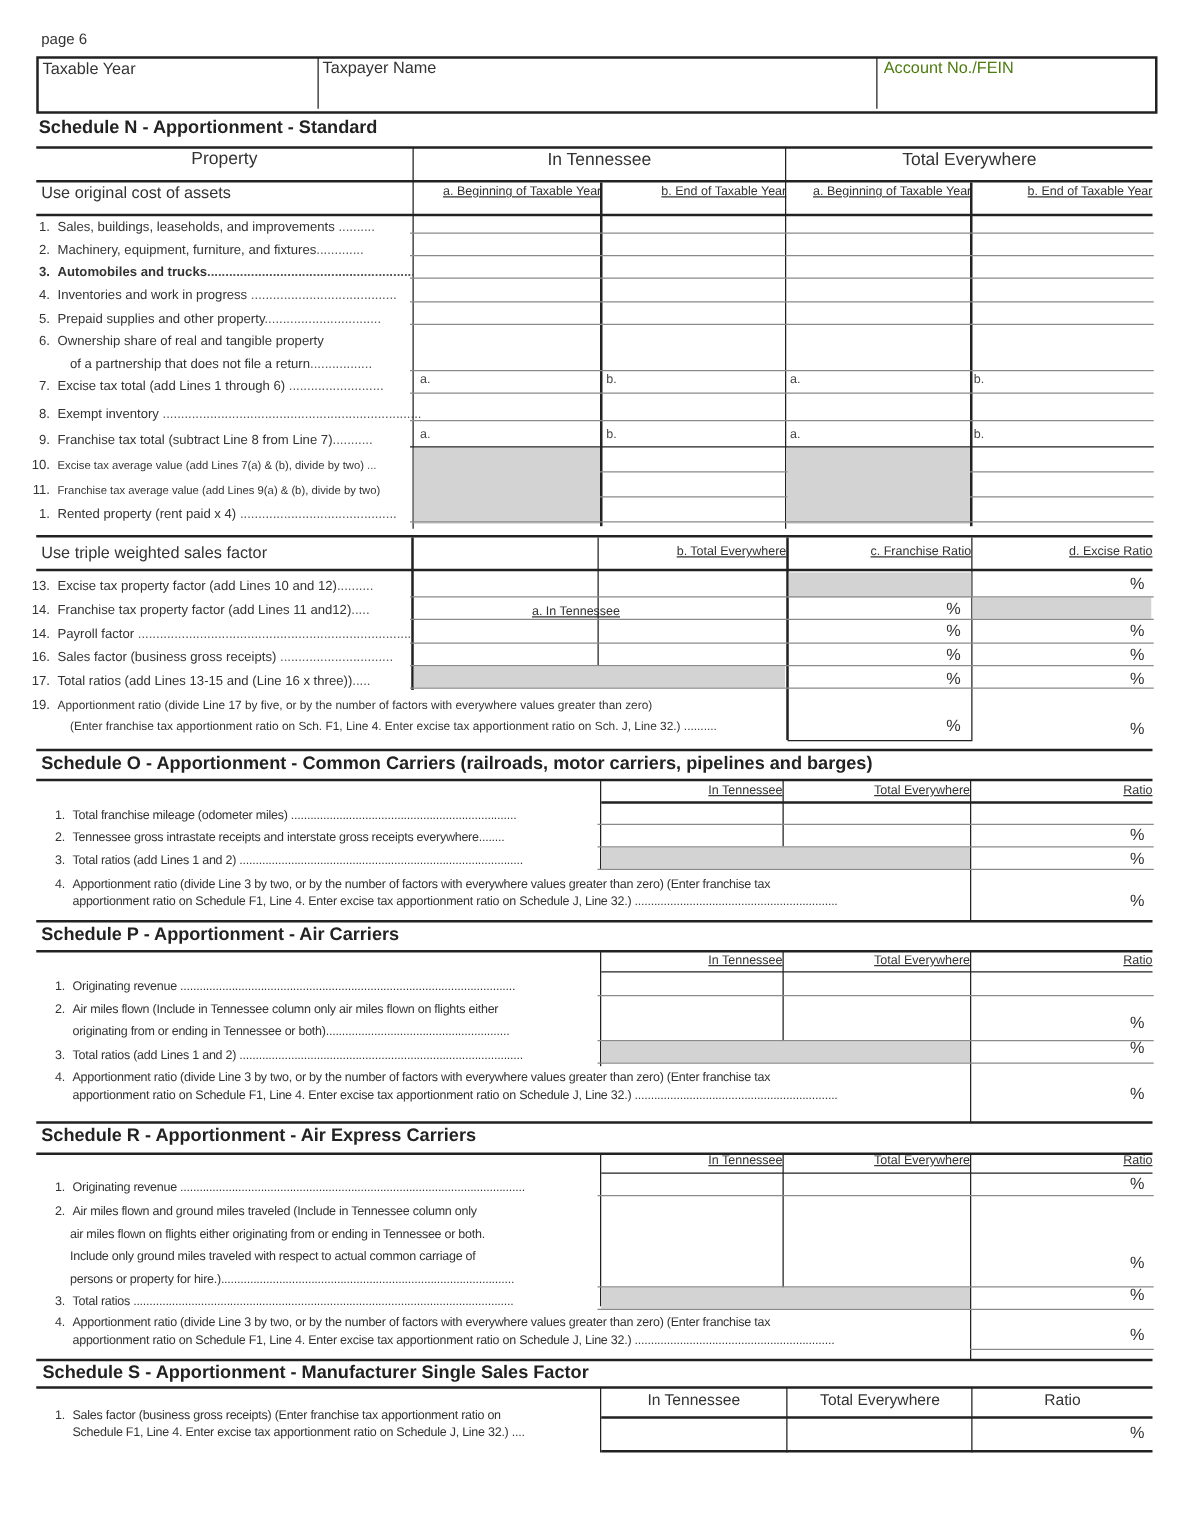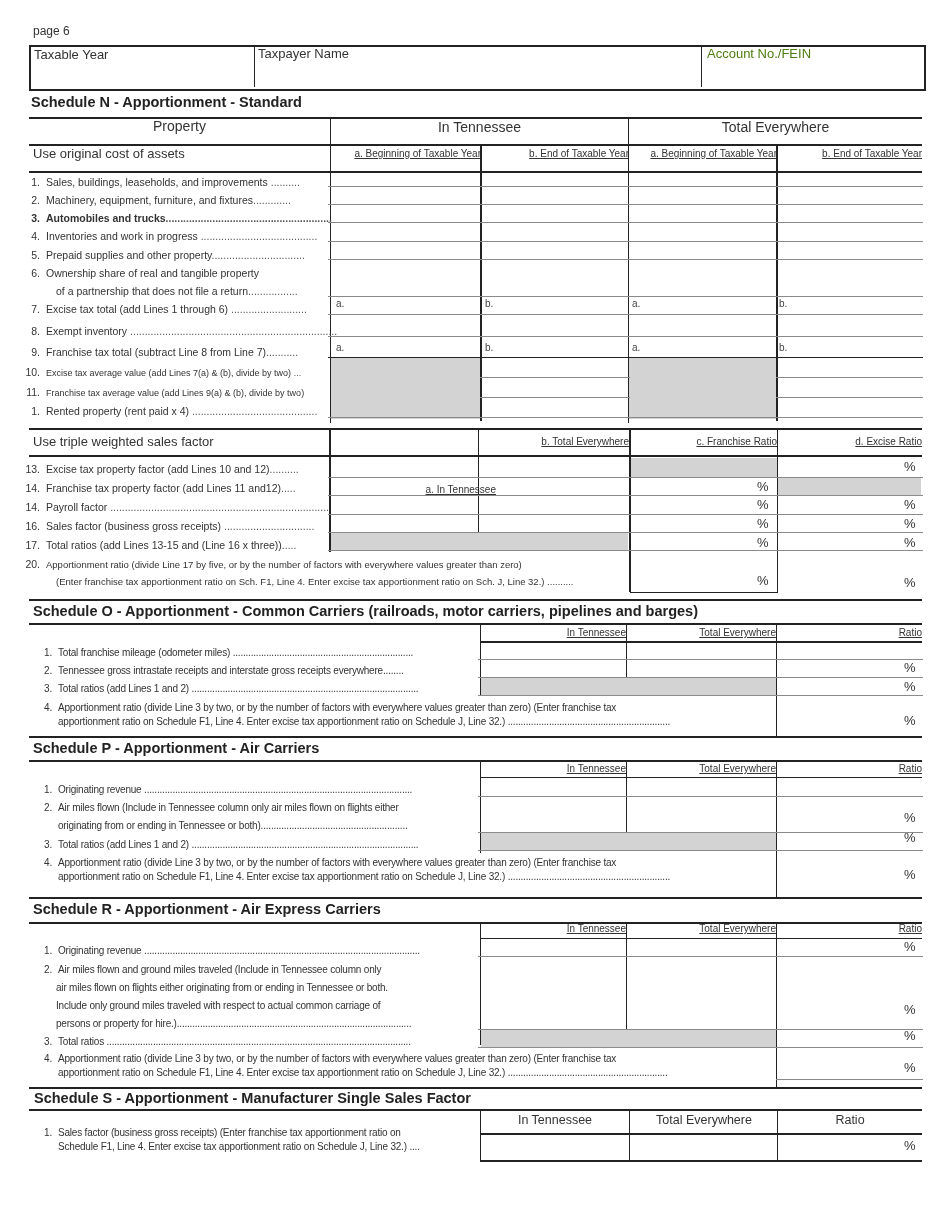--- a/index.html
+++ b/index.html
@@ -160,21 +160,21 @@
 
 <div class="shade" style="left:631px;top:458px;width:146px;height:20px;"></div>
 <div class="shade" style="left:778px;top:478px;width:143px;height:17px;"></div>
 <div class="shade" style="left:331px;top:533px;width:297px;height:17px;"></div>
 
 <div class="t lbl" style="left:18px;top:463px;"><span class="num">13.</span><span>Excise tax property factor (add Lines 10 and 12)</span><span class="dots">..........</span></div>
 <div class="t lbl" style="left:18px;top:482px;"><span class="num">14.</span><span>Franchise tax property factor (add Lines 11 and12)</span><span class="dots">.....</span></div>
 <div class="t lbl" style="left:18px;top:501px;"><span class="num">14.</span><span>Payroll factor</span><span class="dots"> ...........................................................................</span></div>
 <div class="t lbl" style="left:18px;top:520px;"><span class="num">16.</span><span>Sales factor (business gross receipts)</span><span class="dots"> ...............................</span></div>
 <div class="t lbl" style="left:18px;top:539px;"><span class="num">17.</span><span>Total ratios (add Lines 13-15 and (Line 16 x three))</span><span class="dots">.....</span></div>
-<div class="t sm" style="left:18px;top:558px;font-size:9.5px;"><span class="num" style="font-size:10.5px;">20.</span><span>Apportionment ratio (divide Line 17 by five, or by the number of factors with everywhere values greater than zero)</span></div>
+<div class="t sm" style="left:18px;top:558px;font-size:9.5px;"><span class="num" style="font-size:10.5px;">19.</span><span>Apportionment ratio (divide Line 17 by five, or by the number of factors with everywhere values greater than zero)</span></div>
 <div class="t sm" style="left:56px;top:576px;font-size:9.5px;">(Enter franchise tax apportionment ratio on Sch. F1, Line 4.  Enter excise tax apportionment ratio on Sch. J, Line 32.) ..........</div>
 
 <div class="gl" style="left:328px;top:477px;width:595px;"></div>
 <div class="gl" style="left:328px;top:495px;width:595px;"></div>
 <div class="gl" style="left:328px;top:514px;width:595px;"></div>
 <div class="gl" style="left:328px;top:532px;width:595px;"></div>
 <div class="gl" style="left:328px;top:550px;width:595px;"></div>
 <div class="hl1" style="left:630px;top:592px;width:148px;"></div>
 
 <div class="t pct" style="left:904px;top:459px;">%</div>

